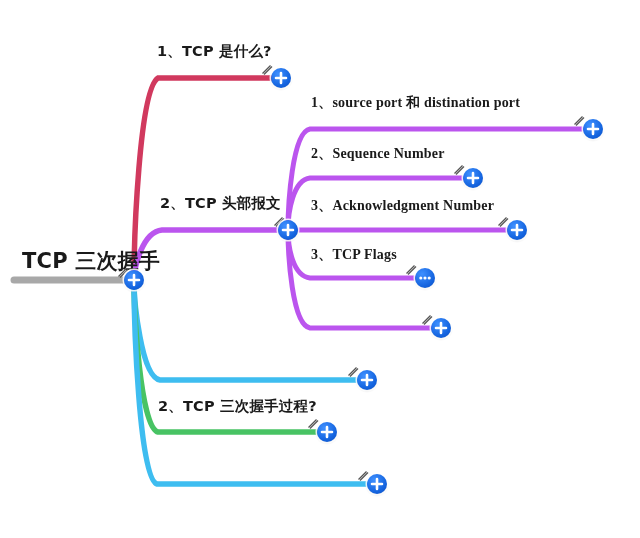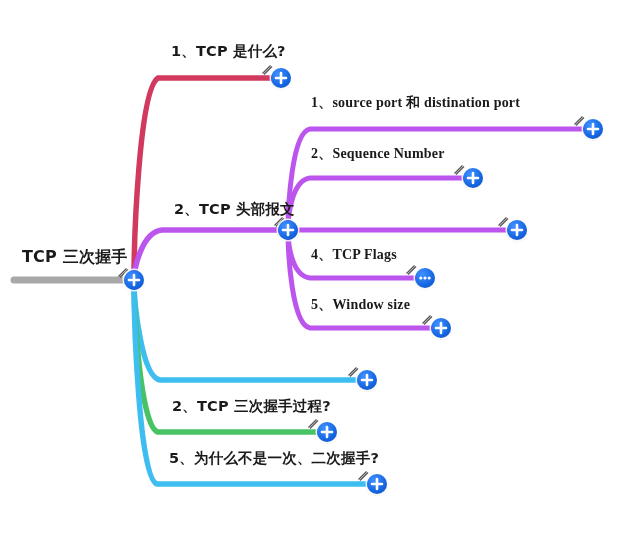--- a/index.html
+++ b/index.html
@@ -31,27 +31,26 @@
     white-space: nowrap;
     color: #1a1a1a;
     font-family: "Liberation Serif", "DejaVu Serif", serif;
     font-weight: 700;
     letter-spacing: 0.2px;
   }
   .node-label.cjk {
     font-family: "DejaVu Sans", "Liberation Sans", sans-serif;
   }
   .label-root {
-    font-size: 16px;
+    font-size: 21px;
     font-weight: 700;
   }
   .label-main {
     font-size: 14.5px;
     font-weight: 700;
-    margin-left: 14px;
   }
   .label-sub {
     font-size: 14px;
     font-weight: 700;
   }
   .endpoint {
     position: absolute;
     width: 20px;
     height: 20px;
     border-radius: 50%;
@@ -124,21 +123,21 @@
           <path d="M4 12.5 L12 4.5"></path>
         </g>
       </svg>
   </div>
   <div class="endpoint" style="left:271px; top:68px;">
     <svg viewBox="0 0 20 20" width="20" height="20">
       <path d="M10 5 L10 15 M5 10 L15 10" stroke="#ffffff" stroke-width="2.6" stroke-linecap="round"></path>
     </svg>
   </div>
 
-  <div class="node-label cjk label-main" style="left:160px; top:200px;">2、TCP 头部报文</div>
+  <div class="node-label cjk label-main" style="left:160px; top:194px;">2、TCP 头部报文</div>
   <div class="pencil" style="left:272px; top:214px;">
     <svg viewBox="0 0 14 14">
         <g stroke="#555" stroke-width="1.2" fill="none">
       <path d="M2.5 11.5 L10.5 3.5"></path>
           <path d="M4 12.5 L12 4.5"></path>
         </g>
       </svg>
   </div>
   <div class="endpoint" style="left:278px; top:220px;">
     <svg viewBox="0 0 20 20" width="20" height="20">
@@ -169,52 +168,52 @@
           <path d="M4 12.5 L12 4.5"></path>
         </g>
       </svg>
   </div>
   <div class="endpoint" style="left:463px; top:168px;">
     <svg viewBox="0 0 20 20" width="20" height="20">
       <path d="M10 5 L10 15 M5 10 L15 10" stroke="#ffffff" stroke-width="2.6" stroke-linecap="round"></path>
     </svg>
   </div>
 
+  <div class="node-label label-sub" style="left:311px; top:197px;">3、Acknowledgment Number</div>
   <div class="pencil" style="left:496px; top:214px;">
     <svg viewBox="0 0 14 14">
         <g stroke="#555" stroke-width="1.2" fill="none">
       <path d="M2.5 11.5 L10.5 3.5"></path>
           <path d="M4 12.5 L12 4.5"></path>
         </g>
       </svg>
   </div>
   <div class="endpoint" style="left:507px; top:220px;">
     <svg viewBox="0 0 20 20" width="20" height="20">
       <path d="M10 5 L10 15 M5 10 L15 10" stroke="#ffffff" stroke-width="2.6" stroke-linecap="round"></path>
     </svg>
   </div>
 
-  <div class="node-label label-sub" style="left:311px; top:246px;">4、TCP Flags</div>
+  <div class="node-label label-sub" style="left:311px; top:246px;">3、TCP Flags</div>
   <div class="pencil" style="left:404px; top:262px;">
     <svg viewBox="0 0 14 14">
         <g stroke="#555" stroke-width="1.2" fill="none">
       <path d="M2.5 11.5 L10.5 3.5"></path>
           <path d="M4 12.5 L12 4.5"></path>
         </g>
       </svg>
   </div>
   <div class="endpoint" style="left:415px; top:268px;">
     <svg viewBox="0 0 20 20" width="20" height="20">
       <circle cx="5.8" cy="10" r="1.55" fill="#ffffff"></circle>
       <circle cx="10" cy="10" r="1.55" fill="#ffffff"></circle>
       <circle cx="14.2" cy="10" r="1.55" fill="#ffffff"></circle>
     </svg>
   </div>
 
-  <div class="node-label label-sub" style="left:311px; top:296px;">5、Window size</div>
   <div class="pencil" style="left:420px; top:312px;">
     <svg viewBox="0 0 14 14">
         <g stroke="#555" stroke-width="1.2" fill="none">
       <path d="M2.5 11.5 L10.5 3.5"></path>
           <path d="M4 12.5 L12 4.5"></path>
         </g>
       </svg>
   </div>
   <div class="endpoint" style="left:431px; top:318px;">
     <svg viewBox="0 0 20 20" width="20" height="20">
@@ -244,21 +243,20 @@
           <path d="M4 12.5 L12 4.5"></path>
         </g>
       </svg>
   </div>
   <div class="endpoint" style="left:317px; top:422px;">
     <svg viewBox="0 0 20 20" width="20" height="20">
       <path d="M10 5 L10 15 M5 10 L15 10" stroke="#ffffff" stroke-width="2.6" stroke-linecap="round"></path>
     </svg>
   </div>
 
-  <div class="node-label cjk label-main" style="left:155px; top:449px;">5、为什么不是一次、二次握手?</div>
   <div class="pencil" style="left:356px; top:468px;">
     <svg viewBox="0 0 14 14">
         <g stroke="#555" stroke-width="1.2" fill="none">
       <path d="M2.5 11.5 L10.5 3.5"></path>
           <path d="M4 12.5 L12 4.5"></path>
         </g>
       </svg>
   </div>
   <div class="endpoint" style="left:367px; top:474px;">
     <svg viewBox="0 0 20 20" width="20" height="20">

